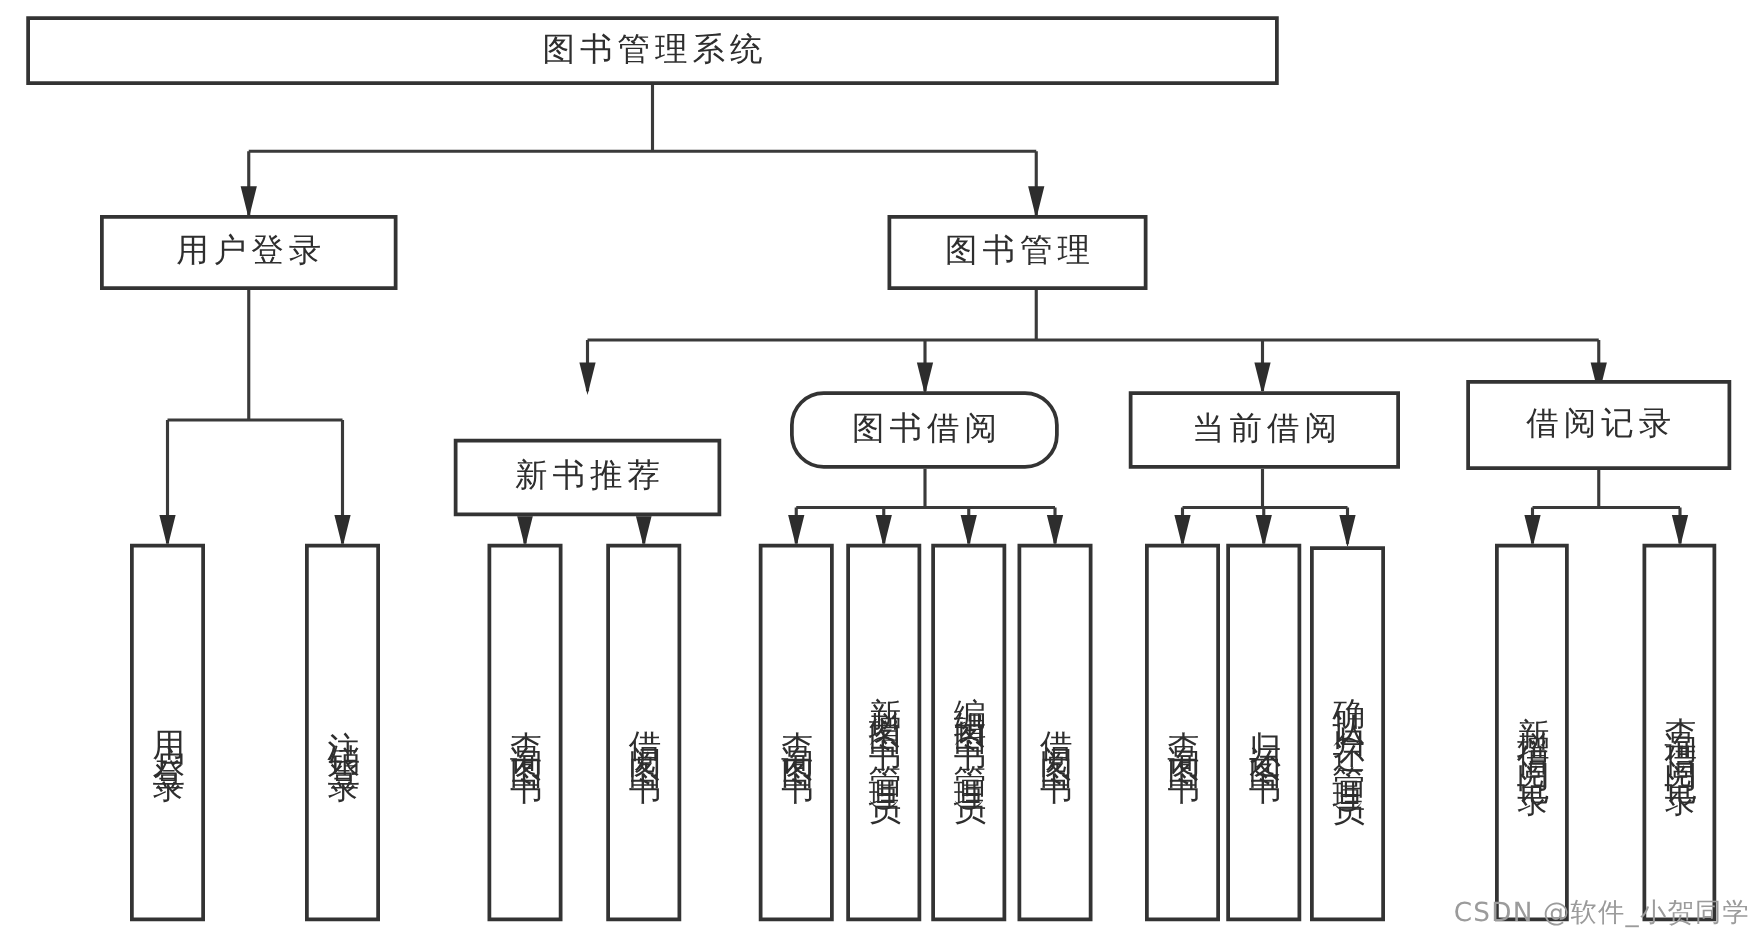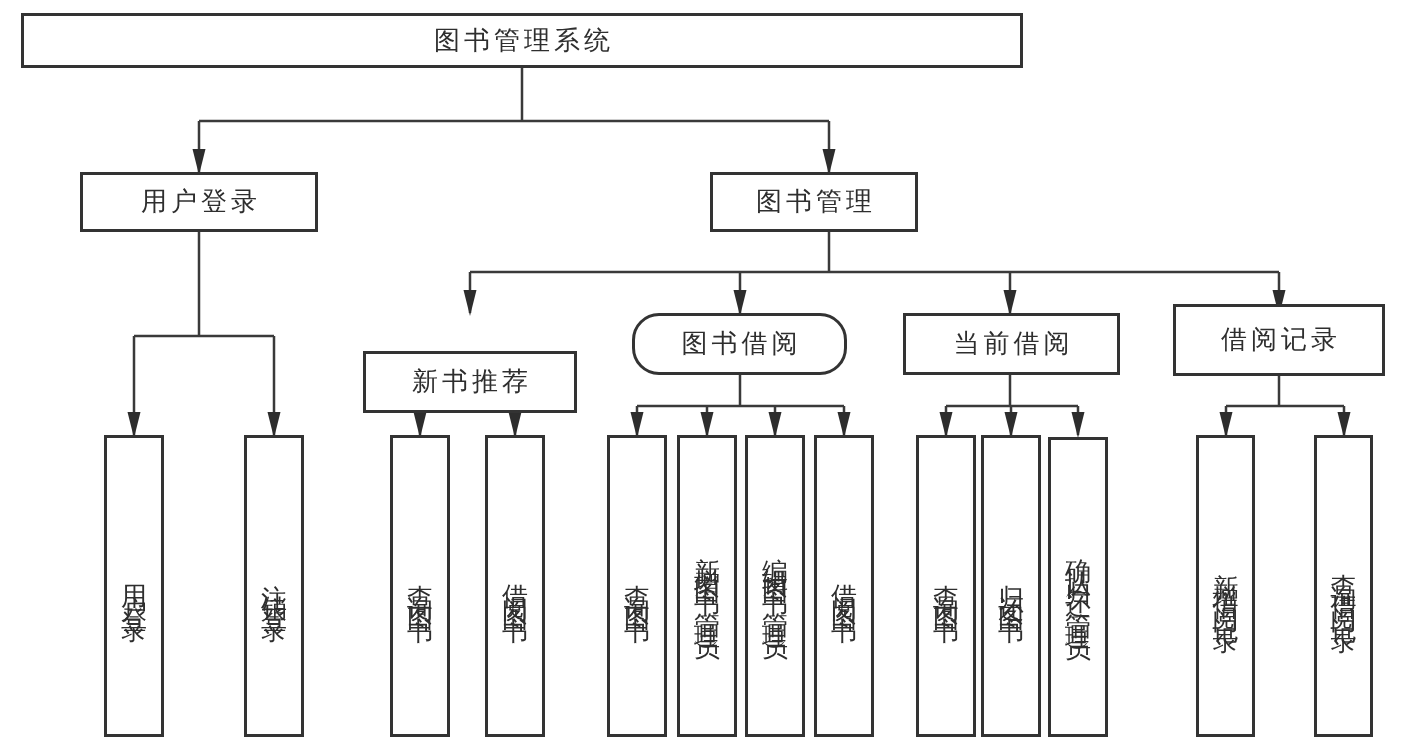--- a/index.html
+++ b/index.html
@@ -117,13 +117,14 @@
   <div class="node vbox" style="left:745px; top:435px; width:60px; height:302px;">编辑图书（管理员）</div>
   <div class="node vbox" style="left:814px; top:435px; width:60px; height:302px;">借阅图书</div>
 
   <div class="node vbox" style="left:916px; top:435px; width:60px; height:302px;">查询图书</div>
   <div class="node vbox" style="left:981px; top:435px; width:60px; height:302px;">归还图书</div>
   <div class="node vbox" style="left:1048px; top:437px; width:60px; height:300px;">确认归还（管理员）</div>
 
   <div class="node vbox" style="left:1196px; top:435px; width:59px; height:302px;">新增借阅记录</div>
   <div class="node vbox" style="left:1314px; top:435px; width:59px; height:302px;">查询借阅记录</div>
 
+  <div class="watermark">CSDN @软件_小贺同学</div>
 </div>
 
 </body></html>

